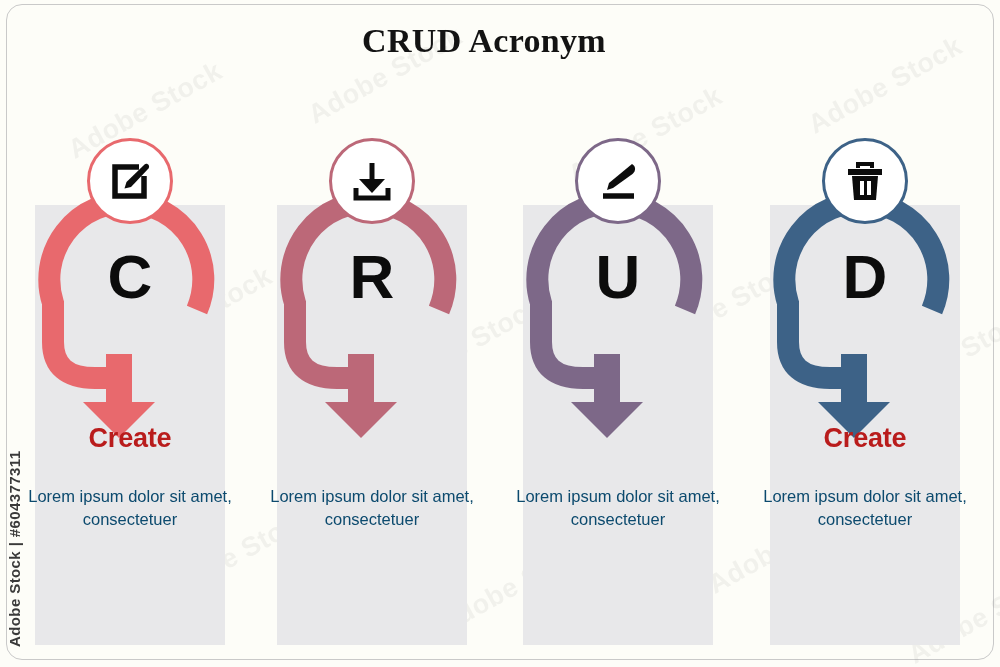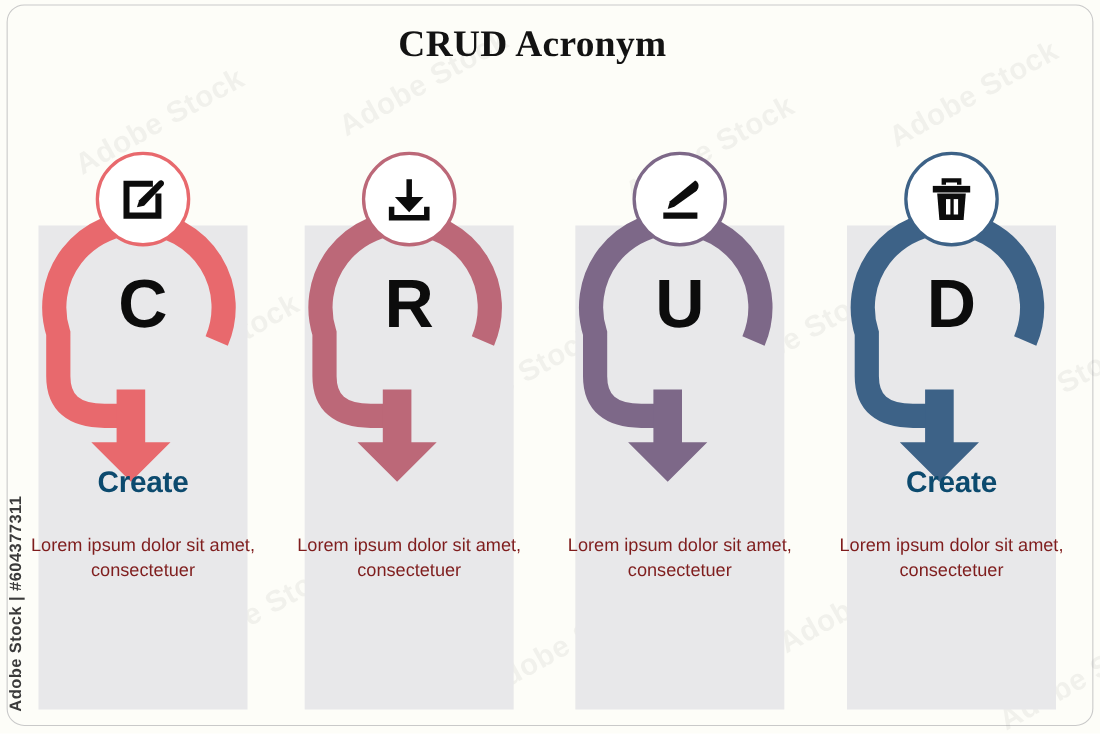--- a/index.html
+++ b/index.html
@@ -124,33 +124,33 @@
 
   
   .heading {
     position: absolute;
     left: -20px;
     top: 303px;
     width: 230px;
     text-align: center;
     font-size: 27px;
     font-weight: bold;
-    color: #0c4a6e;
+    color: #b91c1c;
     letter-spacing: -0.2px;
   }
 
   
   .desc {
     position: absolute;
     left: -24px;
     top: 365px;
     width: 238px;
     text-align: center;
     font-size: 16.5px;
-    color: #7f1d1d;
+    color: #0c4a6e;
     line-height: 1.42;
   }
 
   
   .wm {
     position: absolute;
     color: rgba(140,140,140,0.10);
     font-size: 27px;
     font-weight: bold;
     transform: rotate(-29deg);

